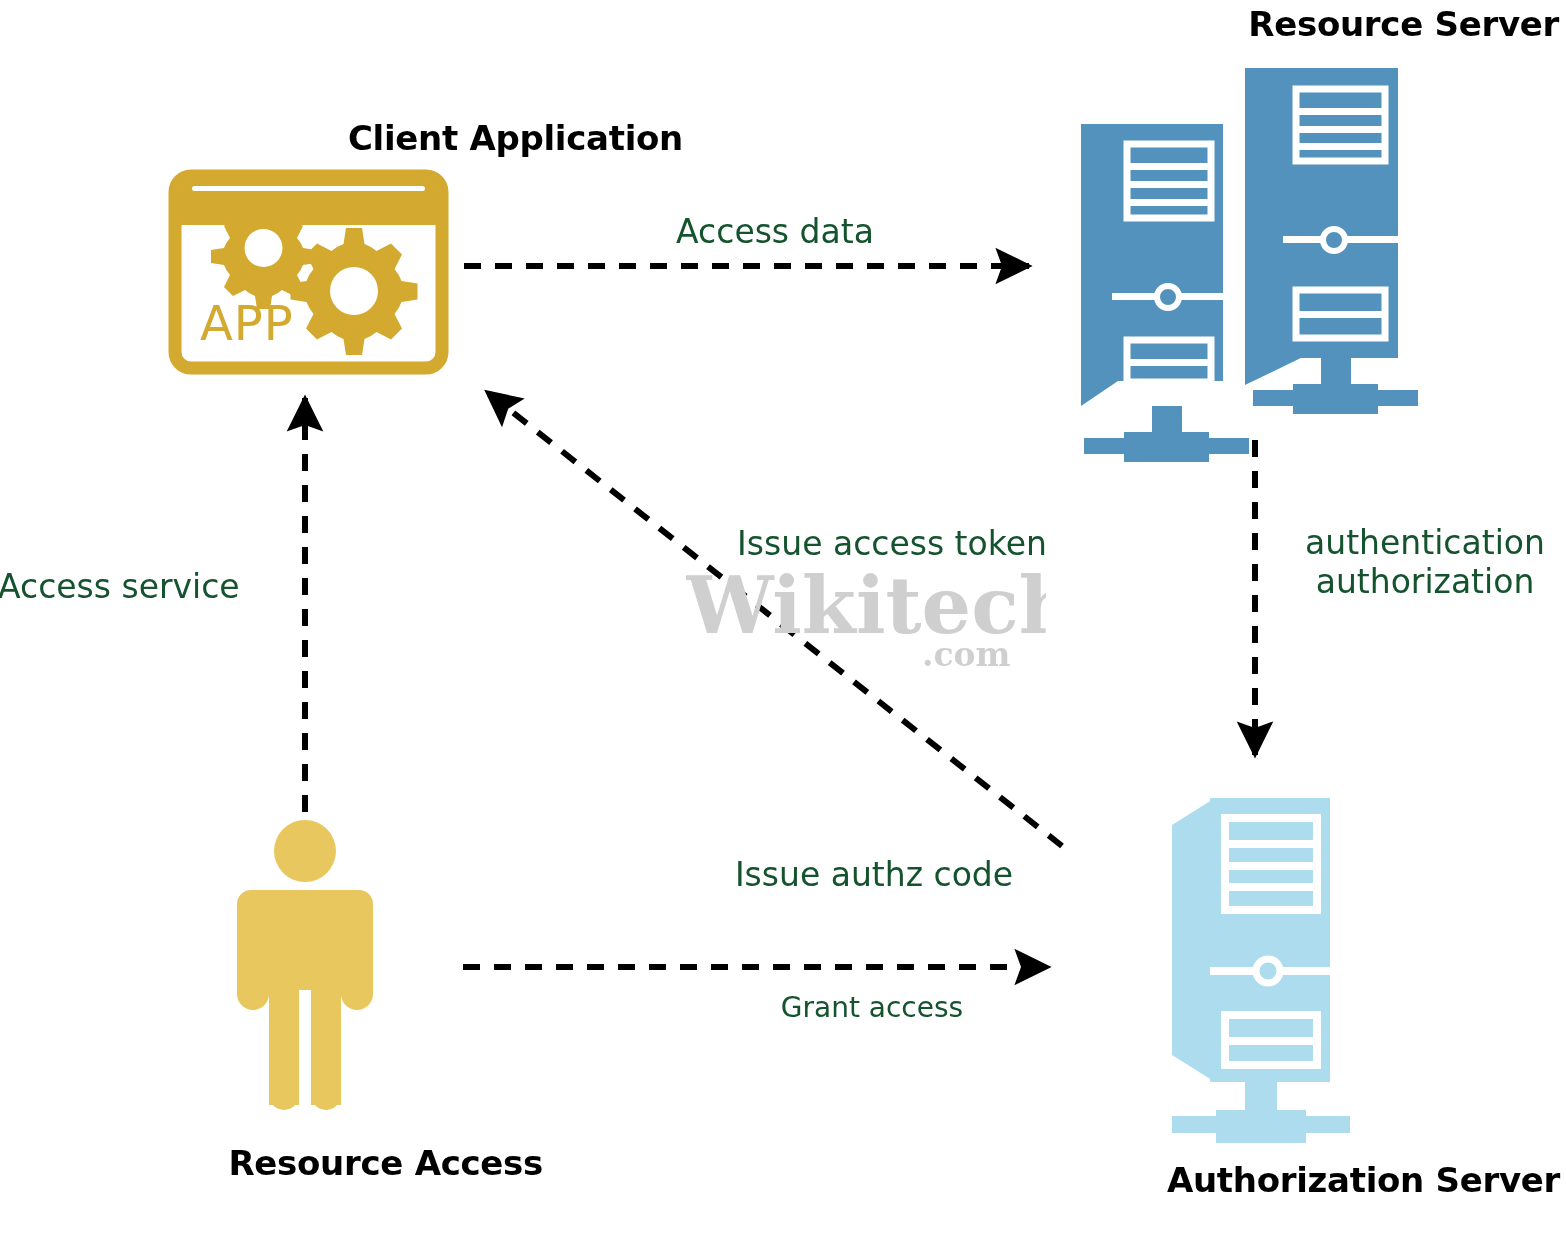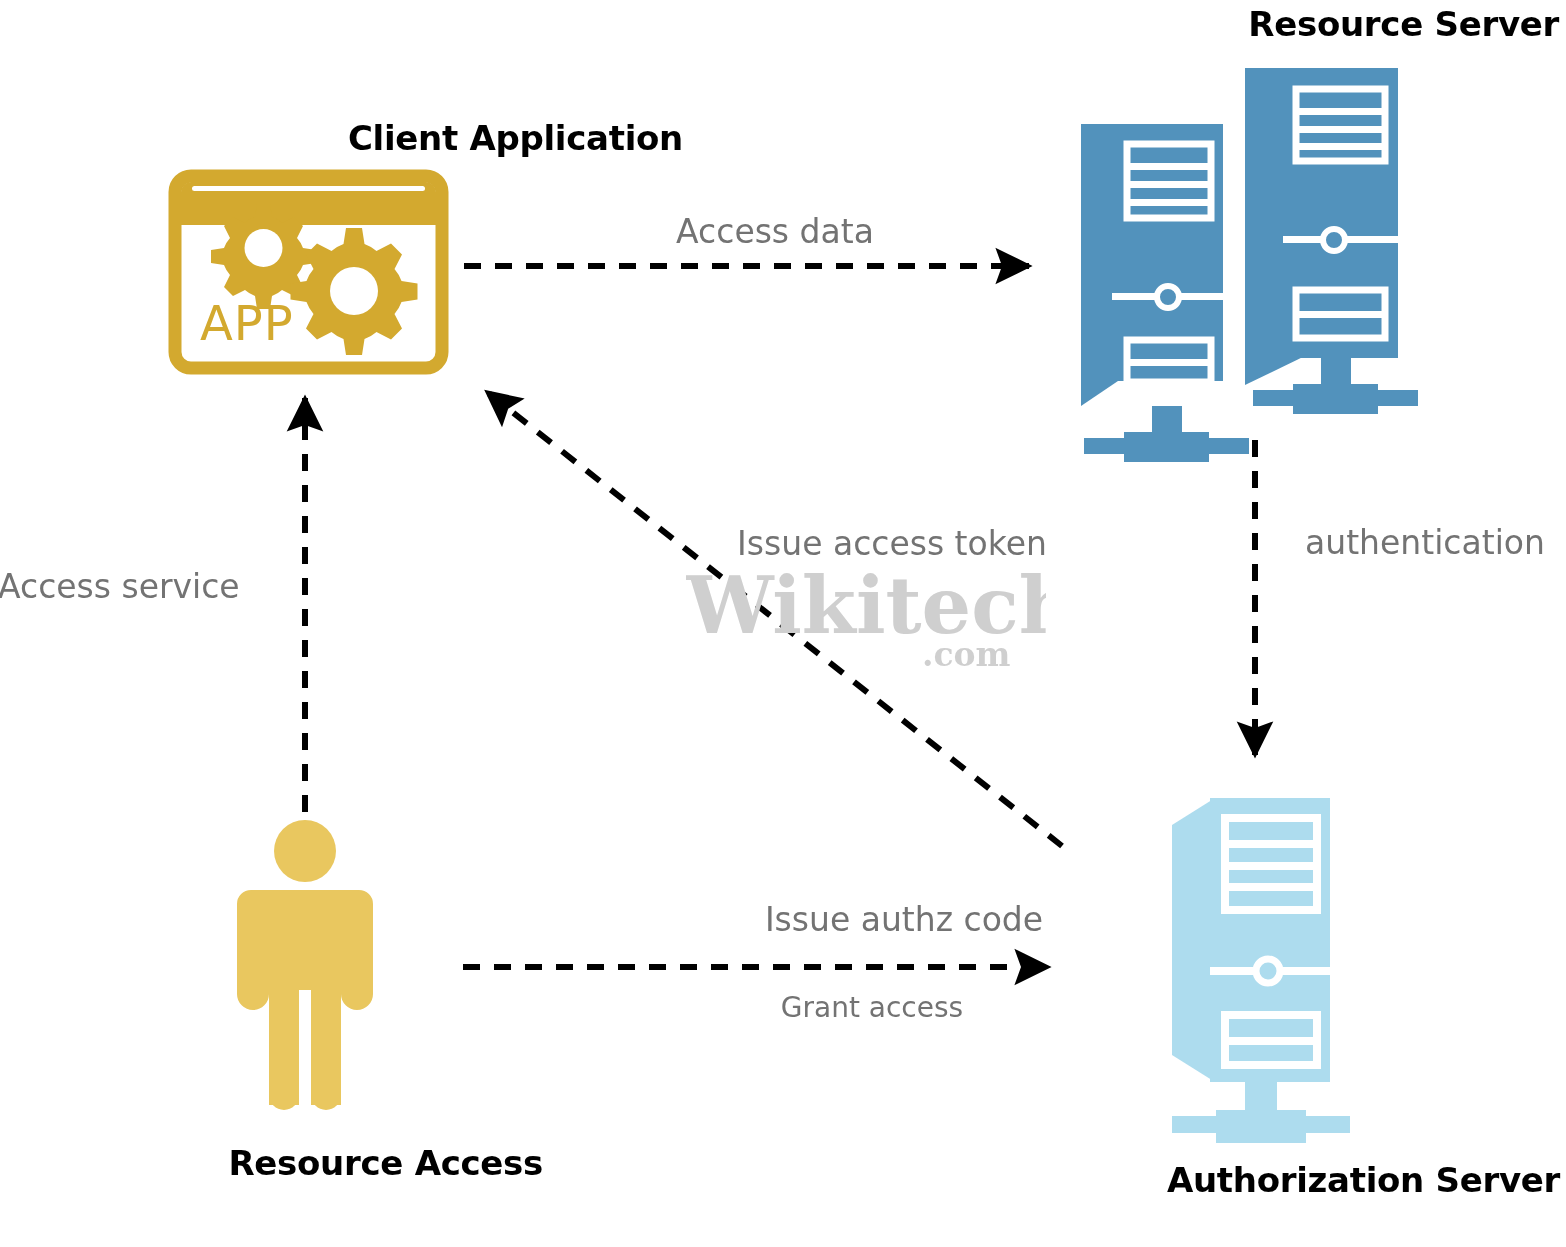--- a/index.html
+++ b/index.html
@@ -24,21 +24,21 @@
   .node-title {
     position: absolute;
     font-weight: bold;
     color: #000000;
     text-align: right;
     letter-spacing: -0.3px;
     white-space: nowrap;
   }
   .edge-label {
     position: absolute;
-    color: #737373;
+    color: #14532d;
     text-align: center;
     white-space: nowrap;
     font-weight: normal;
   }
   .multiline {
     white-space: normal;
     line-height: 1.18;
   }
   #title-client {
     left: 0px;
@@ -86,25 +86,24 @@
     width: 478px;
     font-size: 33px;
   }
   #lbl-delegates {
     left: 1284px;
     top: 524px;
     width: 282px;
     font-size: 33px;
   }
   #lbl-issue-code {
-    left: 664px;
+    left: 634px;
     top: 855px;
     width: 480px;
     font-size: 33px;
-    margin-top: 45px;
   }
   #lbl-grant-access {
     left: 646px;
     top: 991px;
     width: 452px;
     font-size: 28px;
   }
   .watermark {
     position: absolute;
     left: 686px;
@@ -264,17 +263,18 @@
 </div>
 
 <div class="edge-label" id="lbl-access-service">Access service</div>
 
 <div class="edge-label" id="lbl-access-data">Access data</div>
 
 <div class="edge-label" id="lbl-issue-token">Issue access token</div>
 
 <div class="edge-label multiline" id="lbl-delegates">
   <div>authentication</div>
+  <div>authorization</div>
 </div>
 
 <div class="edge-label" id="lbl-issue-code">Issue authz code</div>
 
 <div class="edge-label" id="lbl-grant-access">Grant access</div>
 
 </body></html>

